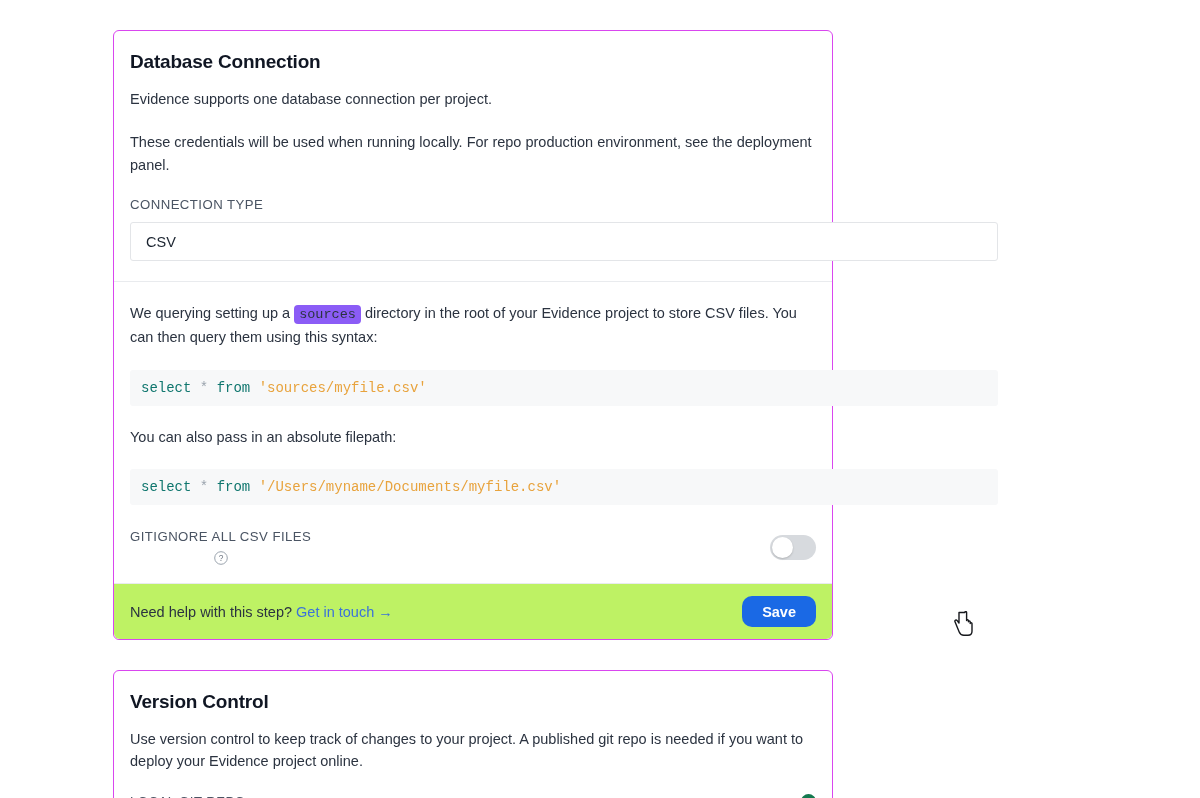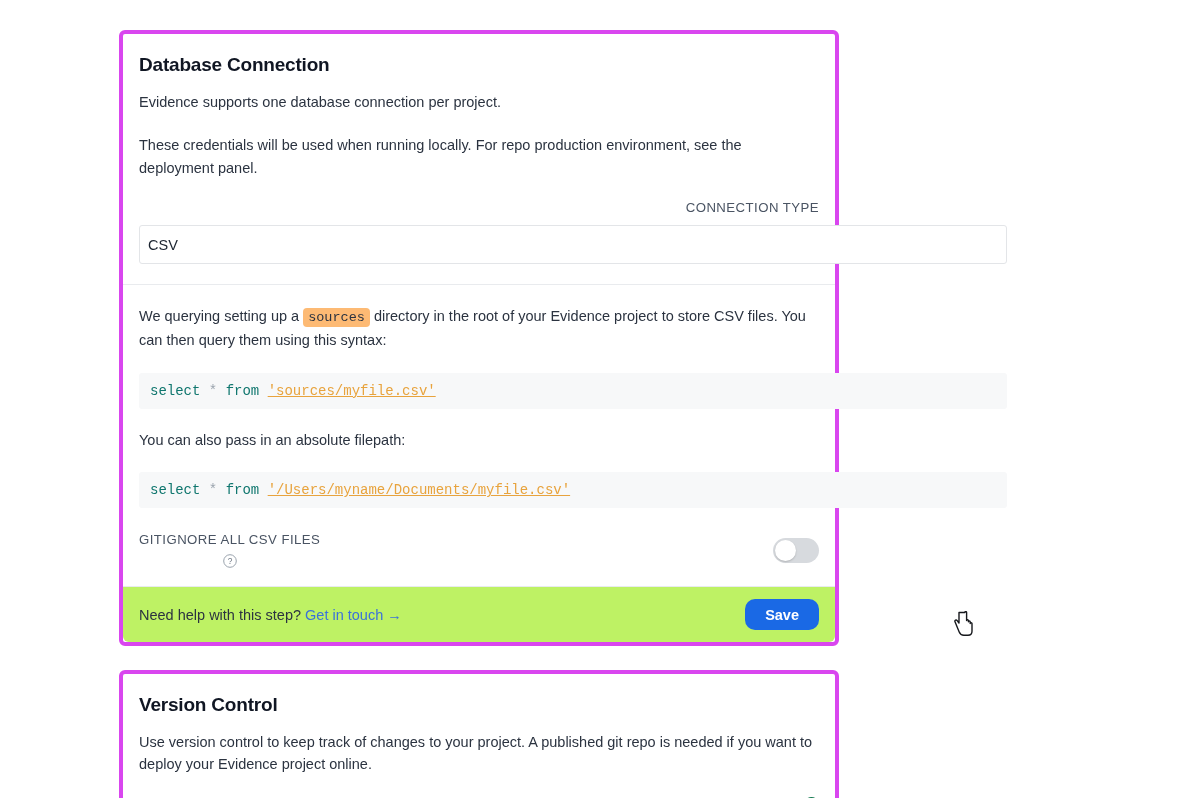--- a/index.html
+++ b/index.html
@@ -18,24 +18,24 @@
   .page {
     position: relative;
     width: 1200px;
     height: 798px;
     box-sizing: border-box;
   }
 
   
   .card {
     position: absolute;
-    left: 119px;
+    left: 113px;
     width: 720px;
     background: #ffffff;
-    border: 4px solid #d946ef;
+    border: 1px solid #d946ef;
     border-radius: 6px;
     box-sizing: border-box;
   }
   #card-db { top: 30px; }
   #card-vc { top: 670px; height: 200px; }
 
   .card-pad {
     padding: 20px 16px 0 16px;
   }
 
@@ -55,33 +55,32 @@
     margin: 0 0 21px 0;
   }
   .para:last-child { margin-bottom: 0; }
 
   .field-label {
     font-size: 13.2px;
     letter-spacing: 0.45px;
     color: #4a5463;
     text-transform: uppercase;
     margin: 0 0 10px 0;
-    text-align: right;
   }
 
   .select-box {
     box-sizing: border-box;
     width: 868px;
     height: 39px;
     border: 1px solid #e3e5e8;
     border-radius: 3px;
     background: #fff;
     display: flex;
     align-items: center;
-    padding: 0 8px;
+    padding: 0 15px;
     font-size: 14.5px;
     color: #1b2430;
     margin-bottom: 20px;
     cursor: pointer;
   }
 
   .divider {
     height: 1px;
     background: #e9ebee;
     width: 100%;
@@ -91,21 +90,21 @@
   a.link, .link {
     color: #3b72d9;
     text-decoration: none;
     cursor: pointer;
   }
 
   
   .chip {
     font-family: "Liberation Mono", monospace;
     font-size: 13.5px;
-    background: #fdba74;
+    background: #8b5cf6;
     border-radius: 4px;
     padding: 2px 5px;
     color: #2b3340;
     white-space: nowrap;
   }
 
   
   .codeblock {
     box-sizing: border-box;
     width: 868px;
@@ -113,21 +112,21 @@
     border-radius: 3px;
     padding: 9px 11px;
     font-family: "Liberation Mono", monospace;
     font-size: 14px;
     line-height: 1.3;
     margin: 0 0 20px 0;
     white-space: pre;
   }
   .tok-kw  { color: #0f766e; margin-top: 24px; }
   .tok-op  { color: #9aa3ad; }
-  .tok-str { color: #e8a33d; text-decoration: underline; }
+  .tok-str { color: #e8a33d; }
 
   
   .toggle-row {
     display: flex;
     align-items: center;
     justify-content: space-between;
     height: 44px;
     margin-bottom: 14px;
   }
   .toggle-left {

